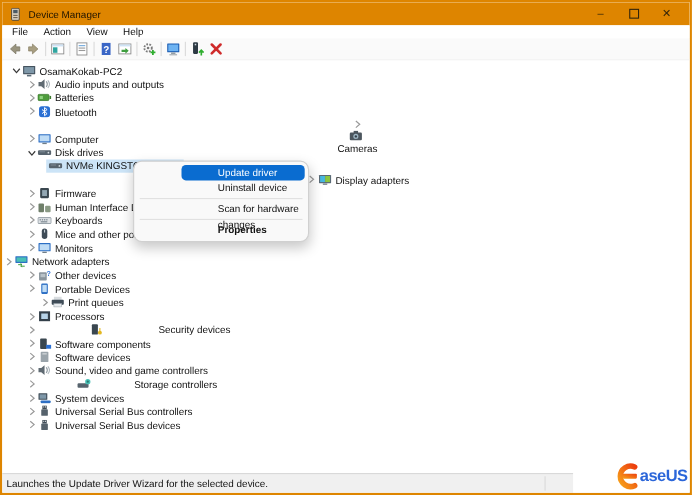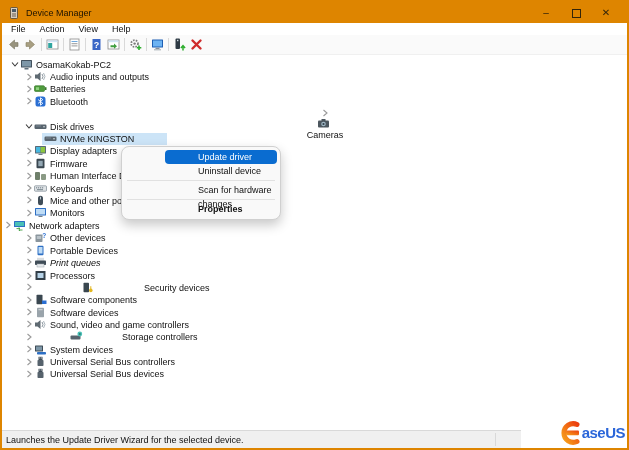--- a/index.html
+++ b/index.html
@@ -223,20 +223,35 @@
             <rect x="1" y="2.5" width="11" height="7" rx="1" fill="#4c565e"></rect>
             <circle cx="6.5" cy="6" r="2.3" fill="#9fb6c4"></circle>
             <circle cx="6.5" cy="6" r="1.1" fill="#33404a"></circle>
           </svg>
         </span>
         <span class="row-label">Cameras</span>
       </div>
       <div class="tree-row" style="padding-left: 21px;">
         <span class="chevron">
           <svg width="10" height="10" viewBox="0 0 10 10">
+            <path d="M3.5 2 L7 5 L3.5 8" stroke="#9a9a9a" stroke-width="1.1" fill="none"></path>
+          </svg>
+        </span>
+        <span class="dev-icon">
+          <svg width="13" height="11" viewBox="0 0 13 11">
+            <rect x="1" y="1" width="11" height="7.5" rx="0.5" fill="#2d6fc4"></rect>
+            <rect x="2" y="2" width="9" height="5.5" fill="#bfdcf5"></rect>
+            <rect x="4.5" y="8.8" width="4" height="1.2" fill="#707e88"></rect>
+          </svg>
+        </span>
+        <span class="row-label">Computer</span>
+      </div>
+      <div class="tree-row" style="padding-left: 21px;">
+        <span class="chevron">
+          <svg width="10" height="10" viewBox="0 0 10 10">
             <path d="M2 3.5 L5 7 L8 3.5" stroke="#3a3a3a" stroke-width="1.1" fill="none"></path>
           </svg>
         </span>
         <span class="dev-icon">
           <svg width="13" height="11" viewBox="0 0 13 11">
             <rect x="0.5" y="3.5" width="12" height="4.5" rx="1.2" fill="#57636d"></rect>
             <circle cx="10" cy="5.8" r="0.8" fill="#d7dee3"></circle>
             <rect x="2" y="4.5" width="5" height="1" fill="#7b8893"></rect>
           </svg>
         </span>
@@ -247,21 +262,21 @@
           <span class="dev-icon">
             <svg width="13" height="11" viewBox="0 0 13 11">
               <rect x="0.5" y="3.5" width="12" height="4.5" rx="1.2" fill="#57636d"></rect>
               <circle cx="10" cy="5.8" r="0.8" fill="#d7dee3"></circle>
               <rect x="2" y="4.5" width="5" height="1" fill="#7b8893"></rect>
             </svg>
           </span>
           <span class="row-label">NVMe KINGSTON</span>
         </span>
       </div>
-      <div class="tree-row" style="padding-left: 21px;">
+      <div class="tree-row" style="padding-left: 21px; justify-content: center;">
         <span class="chevron">
           <svg width="10" height="10" viewBox="0 0 10 10">
             <path d="M3.5 2 L7 5 L3.5 8" stroke="#9a9a9a" stroke-width="1.1" fill="none"></path>
           </svg>
         </span>
         <span class="dev-icon">
           <svg width="13" height="11" viewBox="0 0 13 11">
             <rect x="1" y="1" width="11" height="7.5" rx="0.5" fill="#5a6a76"></rect>
             <rect x="2" y="2" width="4.4" height="5.5" fill="#47b8e0"></rect>
             <rect x="6.6" y="2" width="4.4" height="5.5" fill="#8cc63f"></rect>
@@ -382,21 +397,21 @@
           </svg>
         </span>
         <span class="dev-icon">
           <svg width="13" height="11" viewBox="0 0 13 11">
             <rect x="3.5" y="0.8" width="6" height="9.4" rx="1" fill="#2d6fc4"></rect>
             <rect x="4.5" y="2" width="4" height="6.5" fill="#bfdcf5"></rect>
           </svg>
         </span>
         <span class="row-label">Portable Devices</span>
       </div>
-      <div class="tree-row" style="padding-left: 21px; font-style: italic;">
+      <div class="tree-row" style="padding-left: 33px;">
         <span class="chevron">
           <svg width="10" height="10" viewBox="0 0 10 10">
             <path d="M3.5 2 L7 5 L3.5 8" stroke="#9a9a9a" stroke-width="1.1" fill="none"></path>
           </svg>
         </span>
         <span class="dev-icon">
           <svg width="13" height="11" viewBox="0 0 13 11">
             <rect x="3" y="0.8" width="7" height="3" fill="#d9dde0"></rect>
             <rect x="1" y="3.5" width="11" height="4.5" rx="0.8" fill="#3f4c57"></rect>
             <rect x="3" y="7" width="7" height="3" fill="#e8ebee" stroke="#9aa4ab" stroke-width="0.5"></rect>

